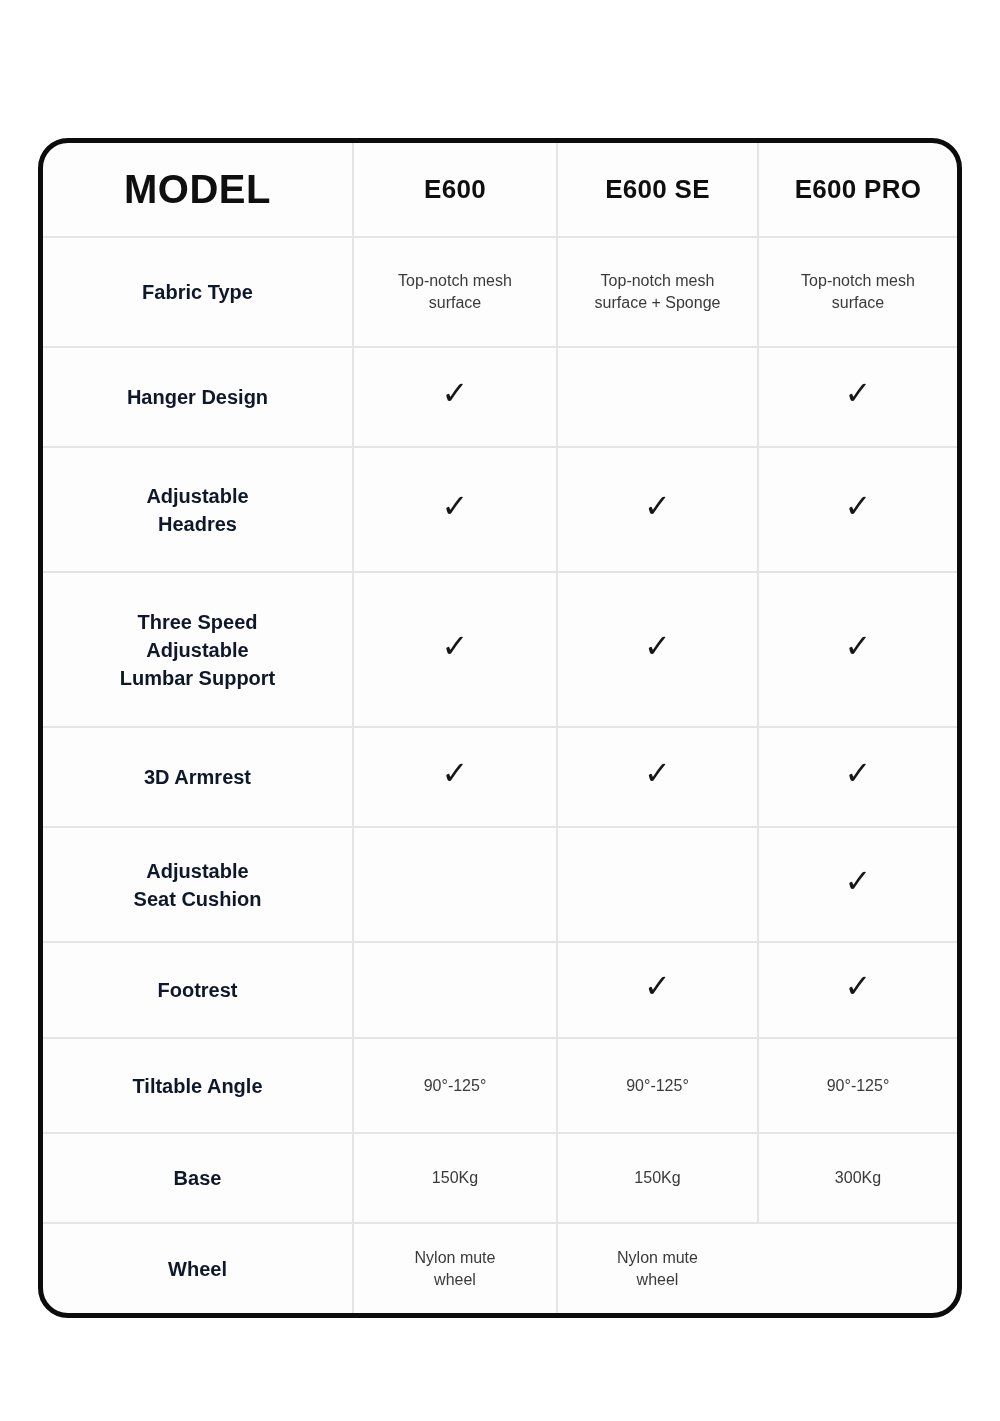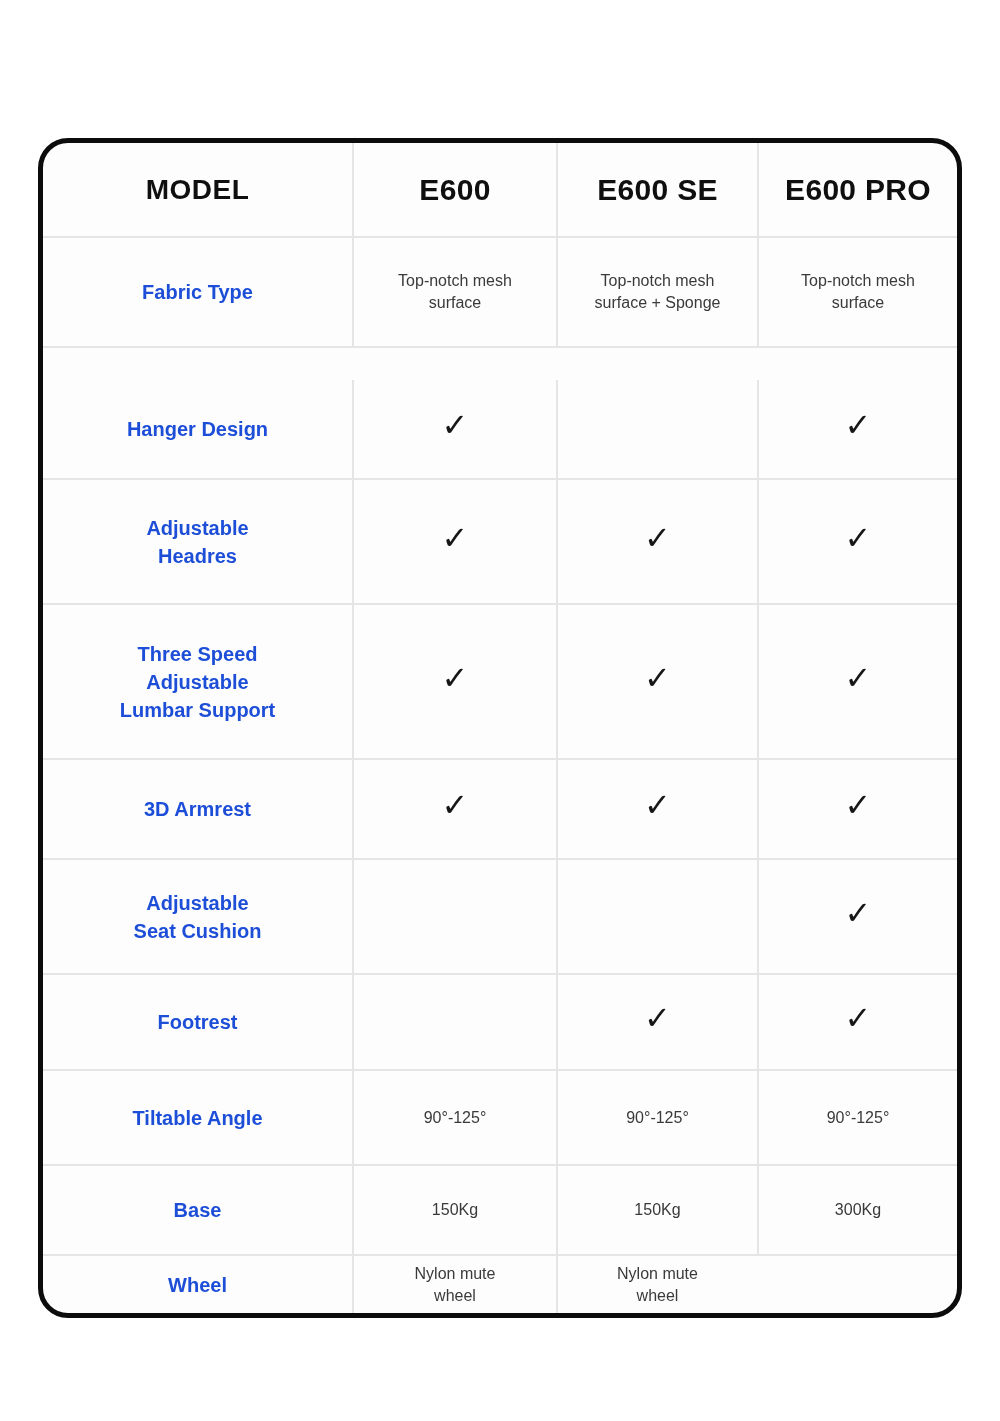--- a/index.html
+++ b/index.html
@@ -23,46 +23,46 @@
   .t-row{
     box-sizing:border-box;
     display:grid;
     grid-template-columns:309px 204px 201px 1fr;
     border-bottom:2px solid #e5e5e5;
     flex:0 0 auto;
   }
   .card > .t-row:last-child{border-bottom:none;flex:1 1 auto;}
   .card > .t-row:nth-child(1){height:95px;}
   .card > .t-row:nth-child(2){height:110px;}
-  .card > .t-row:nth-child(3){height:100px;margin-top:32px;}
+  .card > .t-row:nth-child(3){height:100px;}
   .card > .t-row:nth-child(4){height:125px;}
   .card > .t-row:nth-child(5){height:155px;}
   .card > .t-row:nth-child(6){height:100px;}
   .card > .t-row:nth-child(7){height:115px;}
   .card > .t-row:nth-child(8){height:96px;}
   .card > .t-row:nth-child(9){height:95px;}
   .card > .t-row:nth-child(10){height:90px;}
   .cell{
     box-sizing:border-box;
     display:flex;
     align-items:center;
     justify-content:center;
     text-align:center;
     padding:6px 10px;
     white-space:pre-line;
   }
   .cell + .cell{border-left:2px solid #e5e5e5;}
   .head-model{
-    font-size:28px;font-weight:800;color:#0f0f0f;letter-spacing:0.5px;
+    font-size:40px;font-weight:800;color:#0f0f0f;letter-spacing:0.5px;
   }
   .head-col{
-    font-size:30px;font-weight:800;color:#0f0f0f;letter-spacing:0.3px;
+    font-size:26px;font-weight:800;color:#0f0f0f;letter-spacing:0.3px;
   }
   .feature-label{
-    font-size:20px;font-weight:700;color:#1d4ed8;line-height:1.4;
+    font-size:20px;font-weight:700;color:#0f172a;line-height:1.4;
   }
   .feature-value{
     font-size:16px;font-weight:400;color:#3a3a3a;line-height:1.35;
   }
   .feature-value.check{
     font-family:"DejaVu Sans",sans-serif;
     font-size:32px;
     font-weight:400;
     color:#161616;
     padding-top:0;

